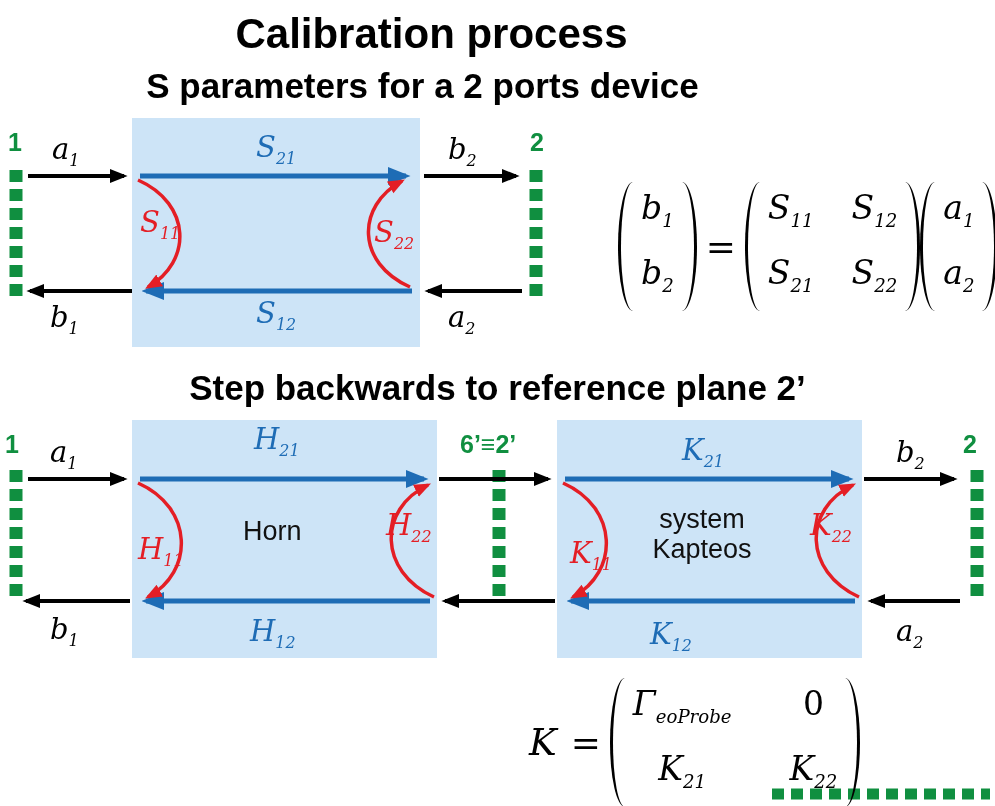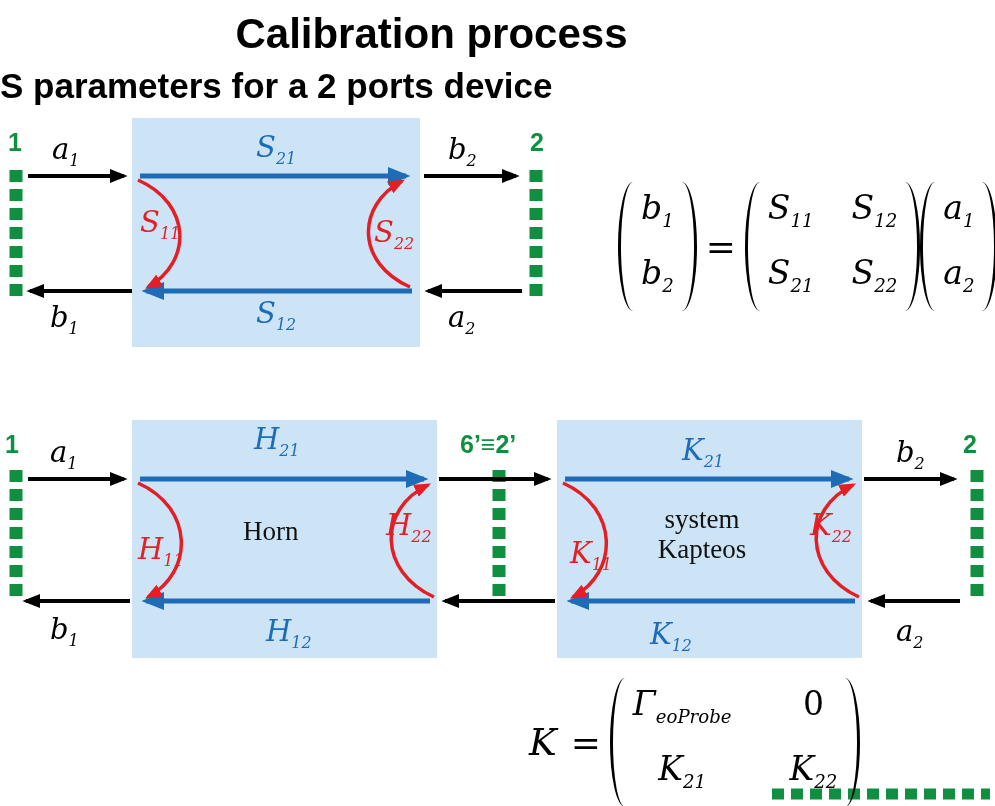--- a/index.html
+++ b/index.html
@@ -1,33 +1,33 @@
 <!DOCTYPE html>
 <html><head>
 <meta charset="utf-8">
 <style>
   * { margin:0; padding:0; box-sizing:border-box; }
   body { background:#ffffff; }
   .slide { position:relative; width:995px; height:806px; background:#fff; overflow:hidden;
            font-family:"Liberation Sans", sans-serif; }
   .title  { position:absolute; left:0; top:10px;  width:863px; text-align:center;
             font-size:42px; font-weight:bold; color:#000; }
-  .sub1   { position:absolute; left:0; top:66px;  width:845px; text-align:left;
+  .sub1   { position:absolute; left:0; top:66px;  width:845px; text-align:center;
             font-size:35px; font-weight:bold; color:#000; }
   .sub2   { position:absolute; left:0; top:368px; width:995px; text-align:center;
             font-size:35px; font-weight:bold; color:#000; }
   svg.layer { position:absolute; left:0; top:0; }
   .lbl { position:absolute; font-family:"DejaVu Serif","Liberation Serif",serif;
          font-style:italic; font-size:29px; color:#000; white-space:nowrap; }
   .lbl sub { font-size:0.55em; font-style:italic; }
   .lbl.blue { color:#1e6cb5; }
   .lbl.red  { color:#e41e25; }
   .port { position:absolute; font-family:"Liberation Sans",sans-serif; font-weight:bold;
           font-size:25px; color:#108f40; white-space:nowrap; }
-  .plain { position:absolute; font-family:Liberation Serif, serif; font-size:27px;
+  .plain { position:absolute; font-family:Liberation Sans, sans-serif; font-size:27px;
            color:#111; line-height:30px; }
   .eq { position:absolute; display:flex; align-items:center;
         font-family:"DejaVu Serif","Liberation Serif",serif; font-style:italic; color:#000; }
   .matrix { display:flex; align-items:stretch; }
   .paren { width:15px; flex:0 0 15px; }
   .paren.l { border-left:3px solid #000; border-radius:15px 0 0 15px / 50% 0 0 50%; margin-right:3px; }
   .paren.r { border-right:3px solid #000; border-radius:0 15px 15px 0 / 0 50% 50% 0; margin-left:3px; }
   .mcol { display:flex; flex-direction:column; justify-content:center; }
   .mcell { font-size:33px; line-height:52px; text-align:center; padding:0 5px; white-space:nowrap; }
   .mcell sub { font-size:0.55em; }
@@ -83,20 +83,21 @@
     <line x1="960" y1="601" x2="871" y2="601" stroke="#000" stroke-width="4" marker-end="url(#mBlack)"></line>
     <path d="M138,483 C194,508 194,572 148,597" fill="none" stroke="#e41e25" stroke-width="3.5" marker-end="url(#mRed)"></path>
     <path d="M434,597 C378,571 378,509 428,485" fill="none" stroke="#e41e25" stroke-width="3.5" marker-end="url(#mRed)"></path>
     <path d="M563,483 C619,508 619,572 573,597" fill="none" stroke="#e41e25" stroke-width="3.5" marker-end="url(#mRed)"></path>
     <path d="M859,597 C803,571 803,509 853,485" fill="none" stroke="#e41e25" stroke-width="3.5" marker-end="url(#mRed)"></path>
     <line x1="772" y1="794" x2="990" y2="794" stroke="#108f40" stroke-width="11" stroke-dasharray="12 7"></line>
   </svg>
 
   <div class="title">Calibration process</div>
   <div class="sub1">S parameters for a 2 ports device</div>
+  <div class="sub2">Step backwards to reference plane 2’</div>
 
   <div class="port" style="left:8px;top:128px">1</div>
   <div class="lbl" style="left:52px;top:132px"><span>a</span><sub>1</sub></div>
   <div class="lbl blue" style="left:256px;top:130px"><span>S</span><sub>21</sub></div>
   <div class="lbl" style="left:448px;top:132px"><span>b</span><sub>2</sub></div>
   <div class="port" style="left:530px;top:128px">2</div>
   <div class="lbl red" style="left:140px;top:205px"><span>S</span><sub>11</sub></div>
   <div class="lbl red" style="left:374px;top:215px"><span>S</span><sub>22</sub></div>
   <div class="lbl" style="left:50px;top:300px"><span>b</span><sub>1</sub></div>
   <div class="lbl blue" style="left:256px;top:296px"><span>S</span><sub>12</sub></div>
@@ -144,21 +145,21 @@
   <div class="plain" style="left:243px;top:516px">Horn</div>
   <div class="lbl red" style="left:386px;top:508px"><span>H</span><sub>22</sub></div>
   <div class="lbl red" style="left:570px;top:536px"><span>K</span><sub>11</sub></div>
   <div class="plain" style="left:622px;top:504px;width:160px;text-align:center">
     <div>system</div>
     <div>Kapteos</div>
   </div>
   <div class="lbl red" style="left:810px;top:508px"><span>K</span><sub>22</sub></div>
 
   <div class="lbl" style="left:50px;top:612px"><span>b</span><sub>1</sub></div>
-  <div class="lbl blue" style="left:266px;top:614px"><span>H</span><sub>12</sub></div>
+  <div class="lbl blue" style="left:250px;top:614px"><span>H</span><sub>12</sub></div>
   <div class="lbl blue" style="left:650px;top:617px"><span>K</span><sub>12</sub></div>
   <div class="lbl" style="left:896px;top:614px"><span>a</span><sub>2</sub></div>
 
   <div class="eq" style="left:524px;top:678px">
     <span class="mcell" style="font-size:37px">K</span>
     <span class="eqsign">=</span>
     <div class="matrix">
       <span class="paren l"></span>
       <div class="grid2" style="column-gap:48px">
         <div class="mcell"><span>Γ</span><sub>eoProbe</sub></div>

